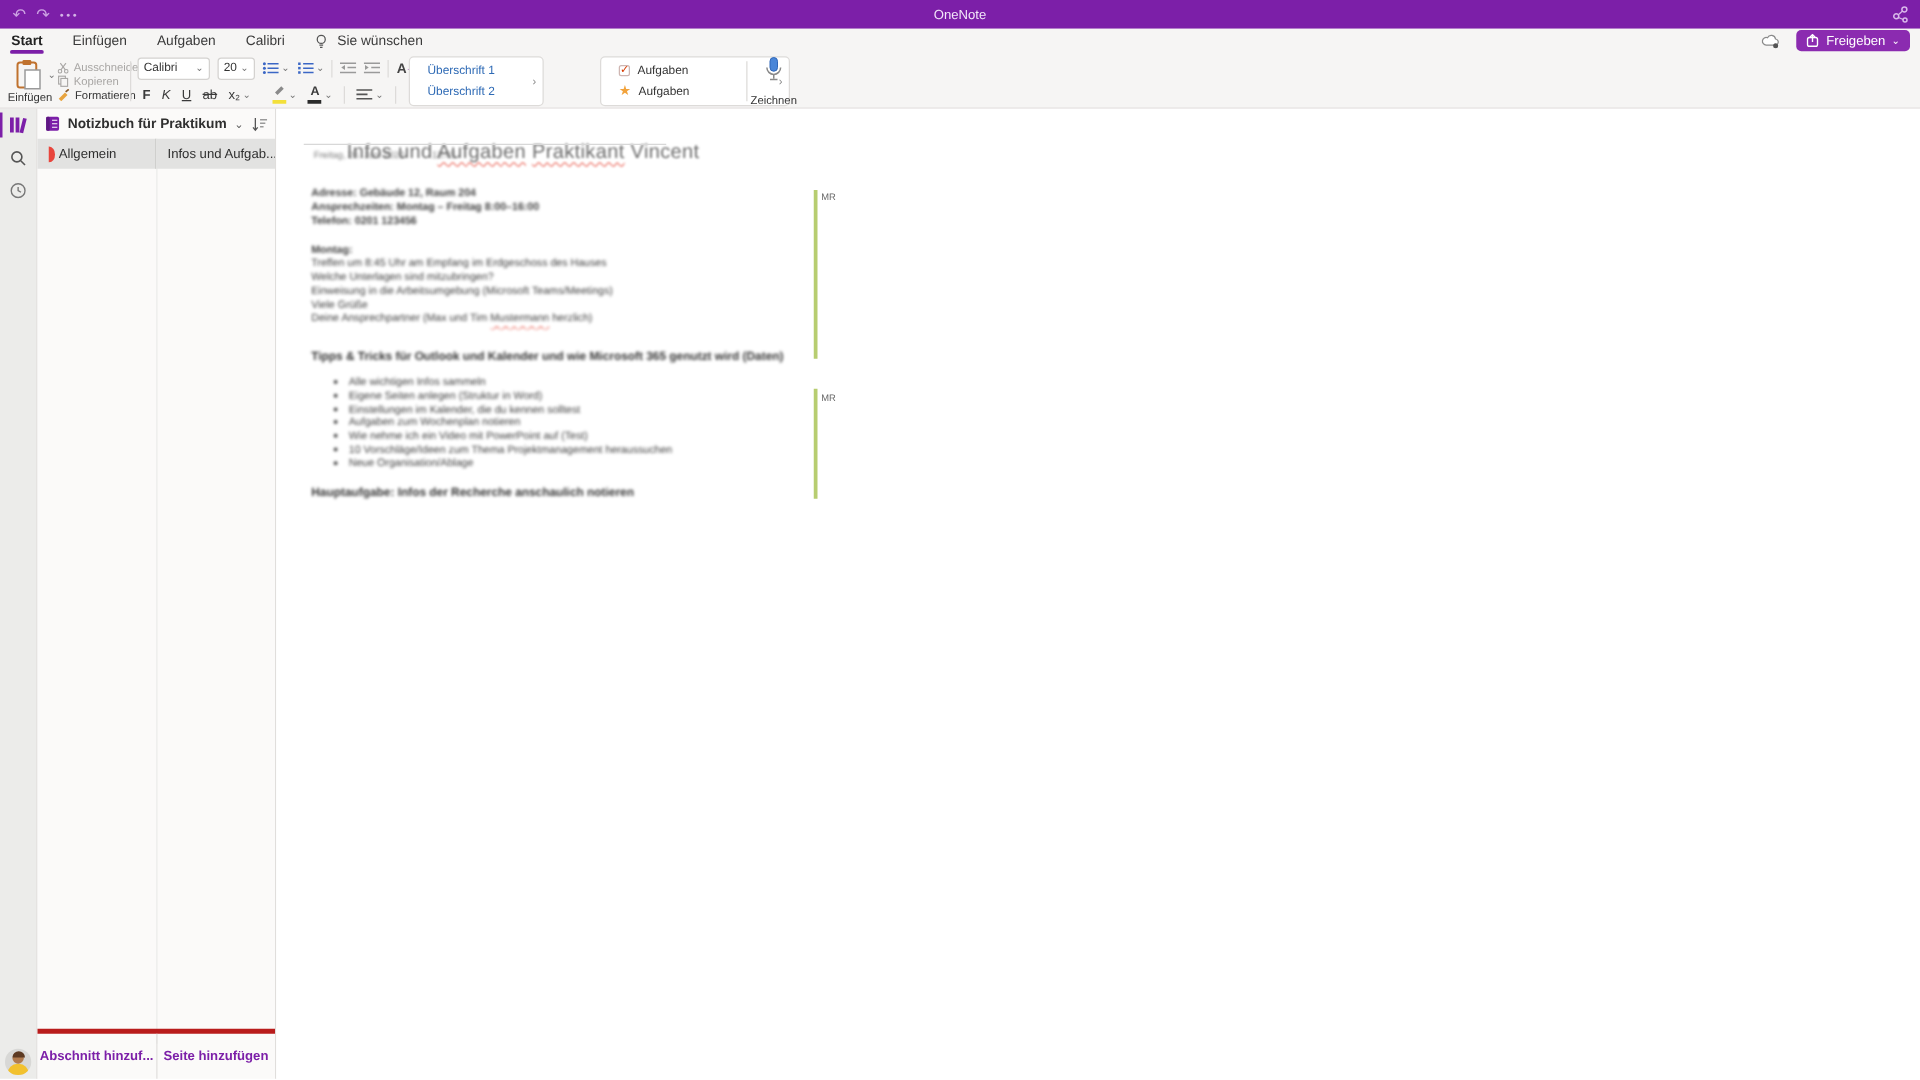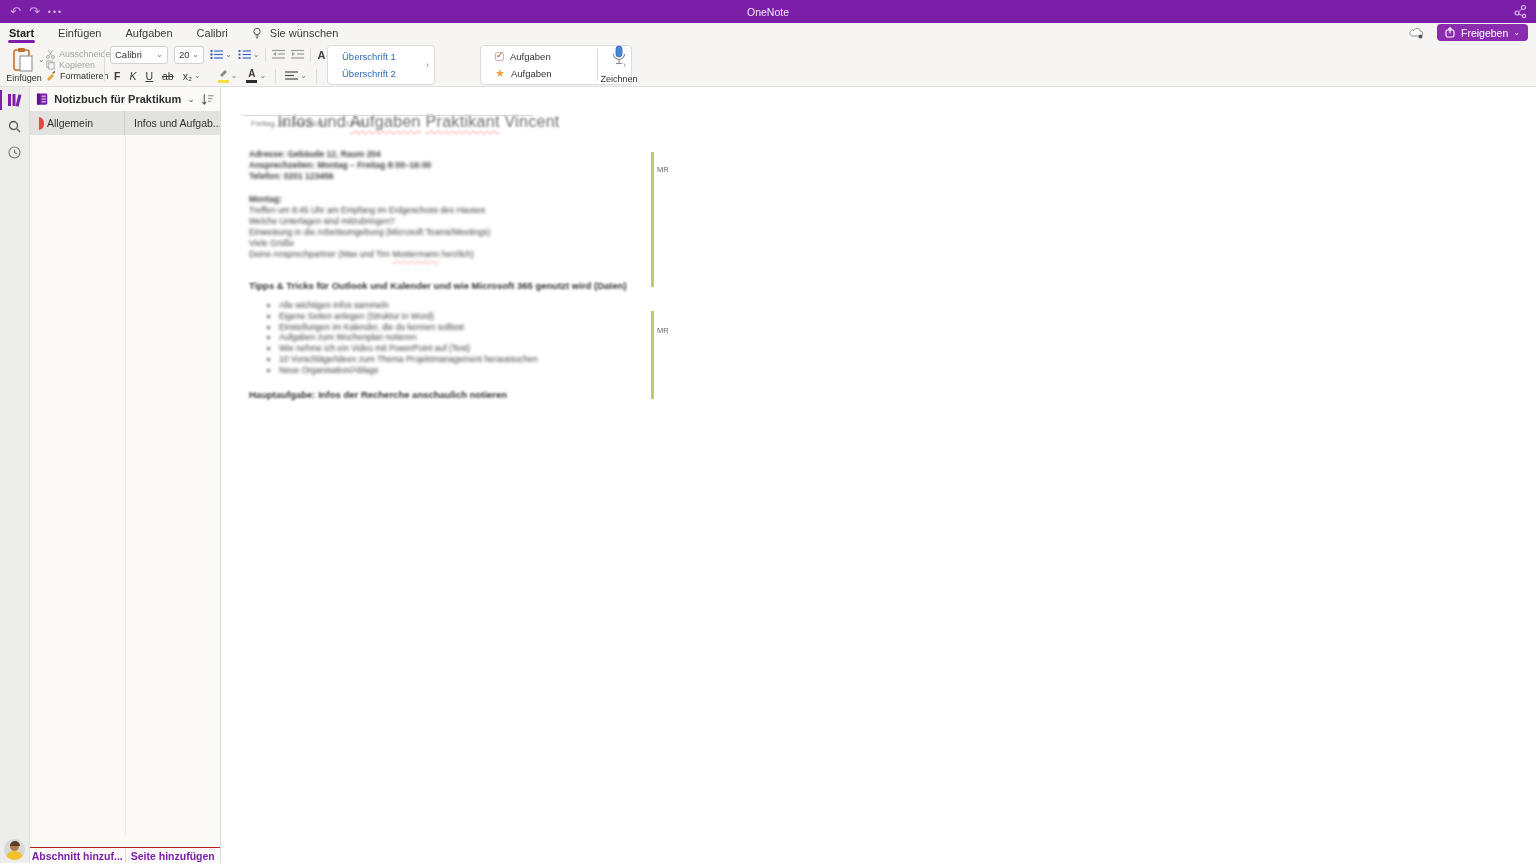--- a/index.html
+++ b/index.html
@@ -75,21 +75,21 @@
   .panel-header { height:24px; display:flex; align-items:center; padding:0 6px; gap:6px; }
   .nb-title { font-size:11px; font-weight:bold; color:#2f2f2f; white-space:nowrap; }
   .nb-chev { font-size:9px; color:#555; }
   .sort-ic { margin-left:auto; }
   .panel-cols { position:absolute; top:24px; bottom:28px; left:0; right:0; }
   .col-divider { position:absolute; left:95px; top:0; bottom:0; width:1px; background:#ececea; }
   .sel-row { position:absolute; top:0; left:0; right:0; height:24px; display:flex; }
   .sec-cell { width:95px; background:#e2e2e1; display:flex; align-items:center; gap:2px; padding-left:8px;
     border-right:1px solid #cfcfcd; font-size:10.5px; color:#2f2f2f; }
   .page-cell { flex:1; background:#e2e2e1; display:flex; align-items:center; padding-left:9px; font-size:10.5px; color:#2f2f2f; white-space:nowrap; overflow:hidden; }
-  .panel-bottom { position:absolute; bottom:0; left:0; right:0; height:16px; border-top:1px solid #b91c1c; display:flex; }
+  .panel-bottom { position:absolute; bottom:0; left:0; right:0; height:40px; border-top:4px solid #b91c1c; display:flex; }
   .pb-btn { flex:1; display:flex; align-items:center; justify-content:center; font-size:10.5px; font-weight:bold; color:#7c1fa8; white-space:nowrap; }
   .pb-btn:first-child { border-right:1px solid #e2e0de; }
 
   .content { flex:1; background:#fff; position:relative; }
 
   
   .pagetitle { position:absolute; left:28px; top:8px; font-size:16px; color:#6e6e6e; white-space:pre;
     filter:blur(1px); letter-spacing:0.3px; }
   .wavy { text-decoration:underline wavy #f08d84; text-decoration-thickness:1px; text-underline-offset:3px; }
   .title-rule { position:absolute; left:22px; top:28px; width:290px; height:1px; background:#d8d8d8; }
@@ -104,21 +104,21 @@
     filter:blur(1.3px); white-space:nowrap; }
   .bullets { position:absolute; left:46px; top:213px; font-size:8.5px; color:#3f3f3f; filter:blur(1.4px); }
   .bullets ul { list-style:disc; padding-left:12px; }
   .bullets li { line-height:10.8px; white-space:nowrap; }
   .footerline { position:absolute; left:28px; top:302px; font-size:9.5px; font-weight:bold; color:#333;
     filter:blur(1.3px); white-space:nowrap; }
 
   .changebar { position:absolute; width:2.5px; background:#b7cd70; }
   .cb1 { left:430px; top:65px; height:135px; }
   .cb2 { left:430px; top:224px; height:88px; }
-  .mr { position:absolute; left:436px; font-size:7.5px; color:#666;margin-top:12px; }
+  .mr { position:absolute; left:436px; font-size:7.5px; color:#666; }
   .mr1 { top:66px; } .mr2 { top:227px; }
 </style>
 </head>
 <body>
 
 <div class="titlebar">
   <div class="tb-left">
     <span class="tb-undo">↶</span>
     <span class="tb-redo">↷</span>
     <span class="tb-more">•••</span>

